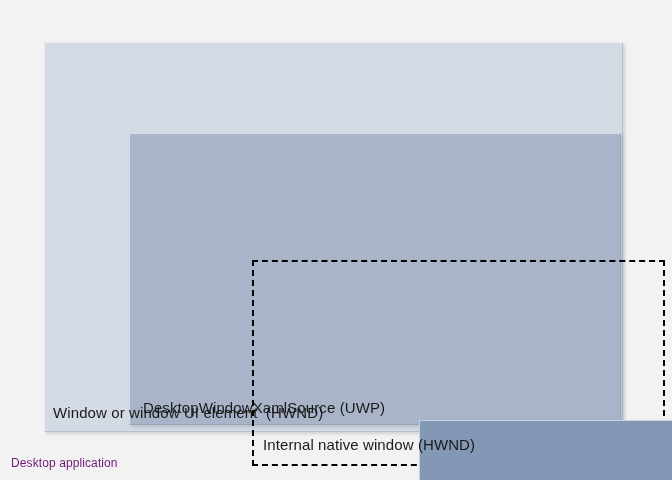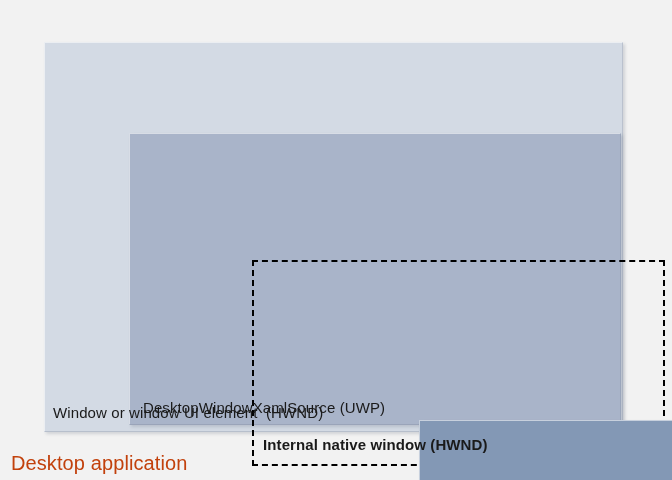--- a/index.html
+++ b/index.html
@@ -55,21 +55,20 @@
   }
 
   
   #box-internal-native-window {
     left: 122px;
     top: 126px;
     width: 413px;
     height: 206px;
     background: transparent;
     border: 2px dashed #000000;
-    font-weight: bold;
   }
 
   
   #box-uielement {
     left: 165px;
     top: 158px;
     width: 327px;
     height: 126px;
     background: #8398b5;
   }
@@ -99,22 +98,22 @@
   #label-internal-native-window {
     left: 9px;
     bottom: 10px;
   }
 
   
   #caption-desktop-application {
     position: absolute;
     left: 11px;
     top: 454px;
-    color: #c2410c;
-    font-size: 20px;
+    color: #701a75;
+    font-size: 12px;
     line-height: 18px;
     white-space: pre;
     letter-spacing: 0.1px;
   }
 </style>
 </head>
 <body>
 
 <div id="diagram-canvas">
 

